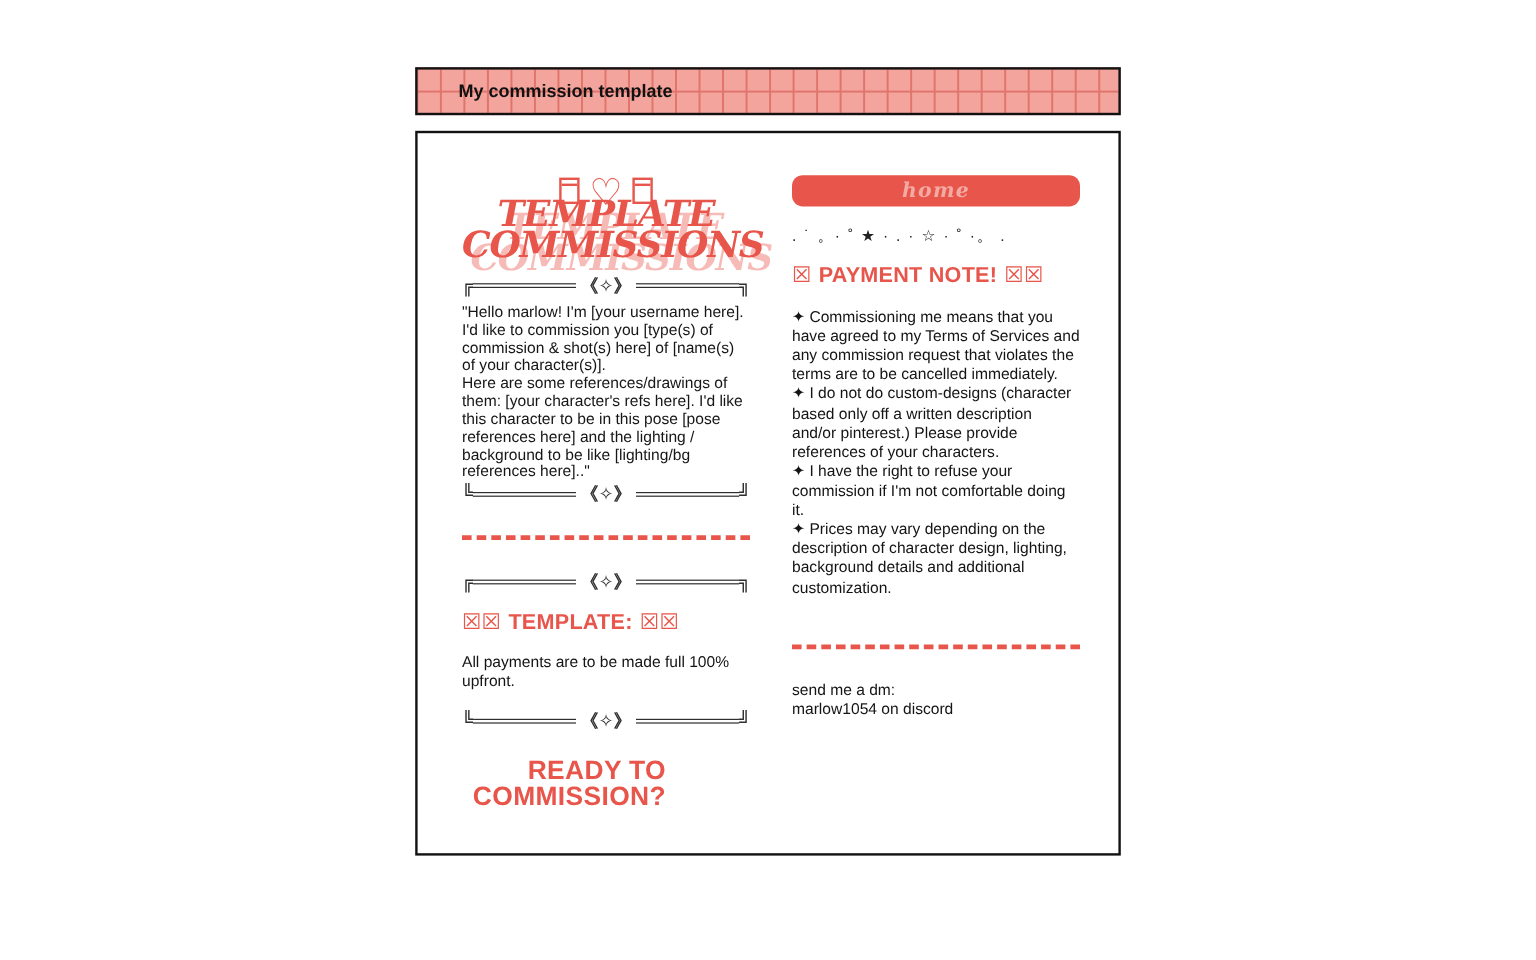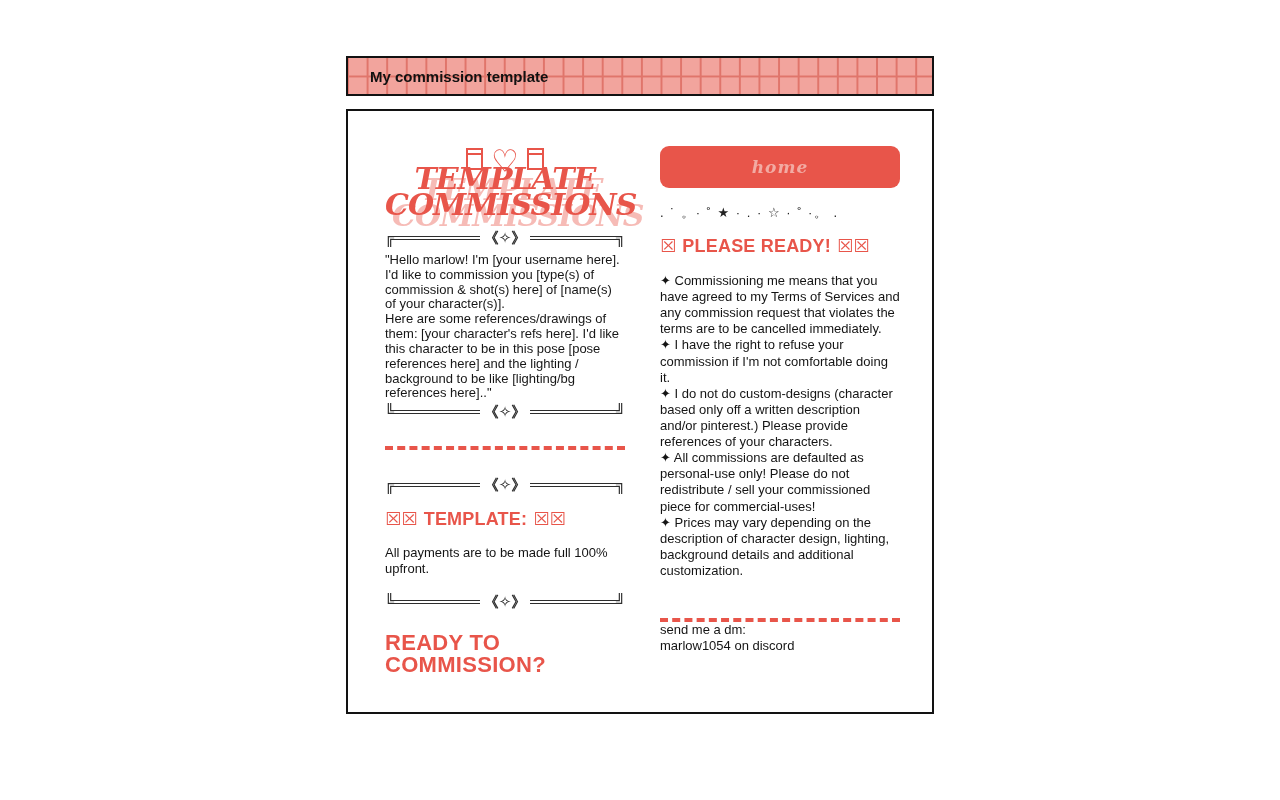--- a/index.html
+++ b/index.html
@@ -24,21 +24,21 @@
   
   .banner{
     height:40px;border:2px solid #121212;
     background-color:var(--banner-bg);
     background-image:
       linear-gradient(var(--banner-grid) 2px, transparent 2px),
       linear-gradient(90deg, var(--banner-grid) 2px, transparent 2px);
     background-size:19.6px 19.5px;
     background-position:-1px -2px;
     display:flex;align-items:center;
-    padding-left:22px;
+    padding-left:34px;
     margin-bottom:13px;
   }
   .banner-title{font-weight:bold;font-size:15px;color:#111;}
 
   
   .main-box{
     border:2px solid #121212;background:#fff;
     min-height:585px;
     display:flex;gap:35px;
     padding:35px 37px 36px 37px;
@@ -90,43 +90,43 @@
   .section-heading{
     display:flex;gap:6px;align-items:center;
     color:var(--accent);font-weight:bold;font-size:18px;
     letter-spacing:0.2px;
   }
   .payment-heading{margin:14px 0 15px 0;}
   .pay-text{font-size:13px;line-height:1.25;margin-bottom:14px;}
   .pay-upfront{font-size:13px;line-height:1.25;margin-bottom:15px;}
   .ready-heading{
     color:var(--accent);font-weight:bold;font-size:22px;line-height:1.0;
-    letter-spacing:0.3px;margin-top:21px;width:170px;
+    letter-spacing:0.3px;margin-top:21px;width:170px;text-align:right;
   }
   .mb6{margin-bottom:6px;}
   .mb22{margin-bottom:22px;}
 
   
   .home-btn{
     display:flex;align-items:center;justify-content:center;
-    height:42px;border-radius:9px;background:var(--accent);
+    height:26px;border-radius:9px;background:var(--accent);
     color:var(--btn-text);
     font-family:"DejaVu Serif","Liberation Serif",serif;
     font-style:italic;font-weight:bold;font-size:17px;
     letter-spacing:1px;text-decoration:none;cursor:pointer;
     margin-bottom:16px;
   }
   .stars{
     font-size:13px;letter-spacing:1.5px;color:#222;
     margin-bottom:13px;white-space:nowrap;
   }
   .note-heading{margin-bottom:16px;}
   .bullet{font-size:13px;line-height:1.24;}
   .bullets{margin-bottom:39px;}
-  .dm-text{white-space:pre-line;font-size:13px;line-height:1.25;}
+  .dm-text{white-space:pre-line;font-size:13px;line-height:1.25;margin-top:26px;}
 
   
   .footer{text-align:center;margin-top:37px;}
 </style>
 </head>
 <body>
 
 <div class="page">
 
   <div class="banner">
@@ -197,29 +197,28 @@
     </div>
 
     <div class="col">
 
       <a class="home-btn">home</a>
 
       <div class="stars">. ˙ 。· ˚ ★ · . · ☆ · ˚ ·。 .</div>
 
       <h2 class="section-heading note-heading">
         <span>☒</span>
-        <span>PLEASE READY!</span>
+        <span>PAYMENT NOTE!</span>
         <span>☒☒</span>
       </h2>
 
       <div class="bullets">
         <p class="bullet">✦ Commissioning me means that you have agreed to my Terms of Services and any commission request that violates the terms are to be cancelled immediately.</p>
+        <p class="bullet">✦ I do not do custom-designs (character based only off a written description and/or pinterest.) Please provide references of your characters.</p>
         <p class="bullet">✦ I have the right to refuse your commission if I'm not comfortable doing it.</p>
-        <p class="bullet">✦ I do not do custom-designs (character based only off a written description and/or pinterest.) Please provide references of your characters.</p>
-        <p class="bullet">✦ All commissions are defaulted as personal-use only! Please do not redistribute / sell your commissioned piece for commercial-uses!</p>
         <p class="bullet">✦ Prices may vary depending on the description of character design, lighting, background details and additional customization.</p>
       </div>
 
       <div class="dashed"></div>
 
       <p class="dm-text">send me a dm:
 marlow1054 on discord</p>
     </div>
   </div>
 

